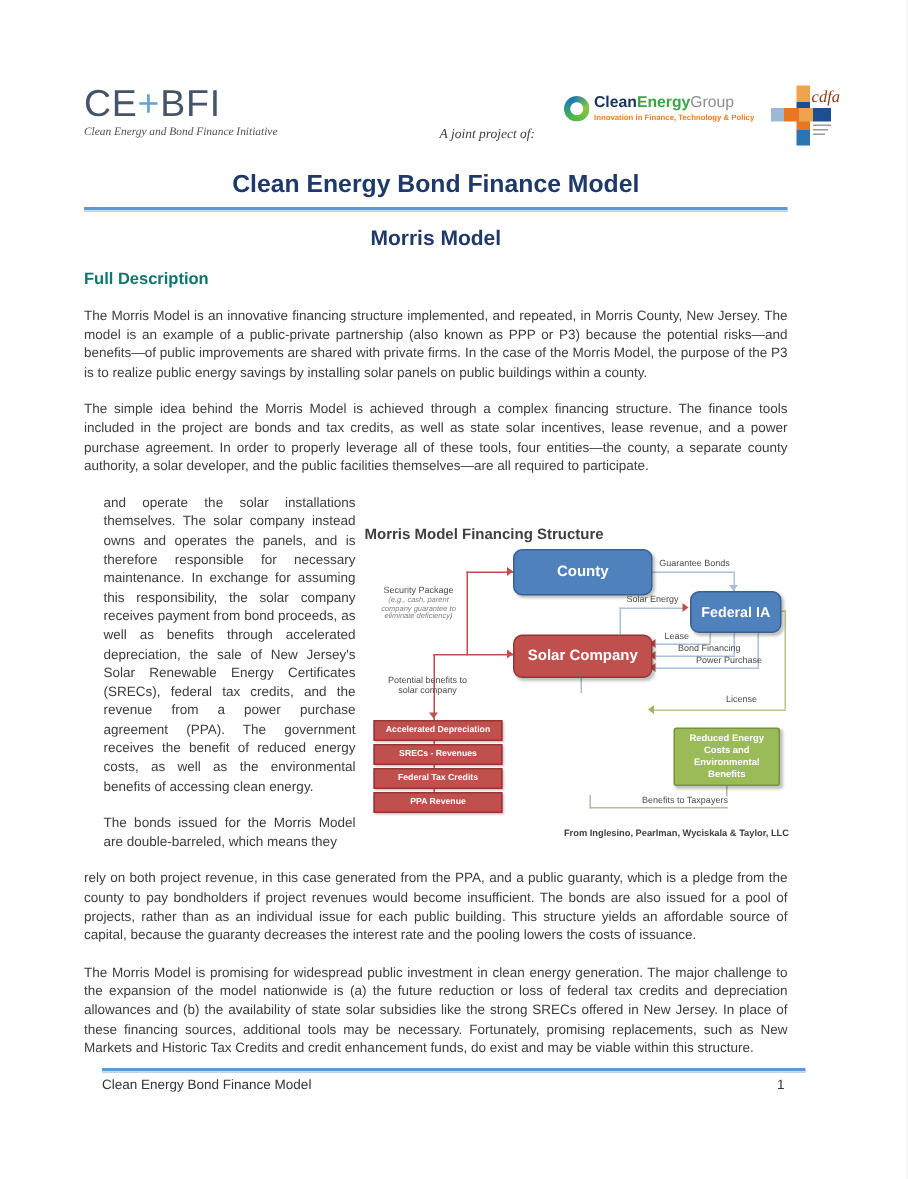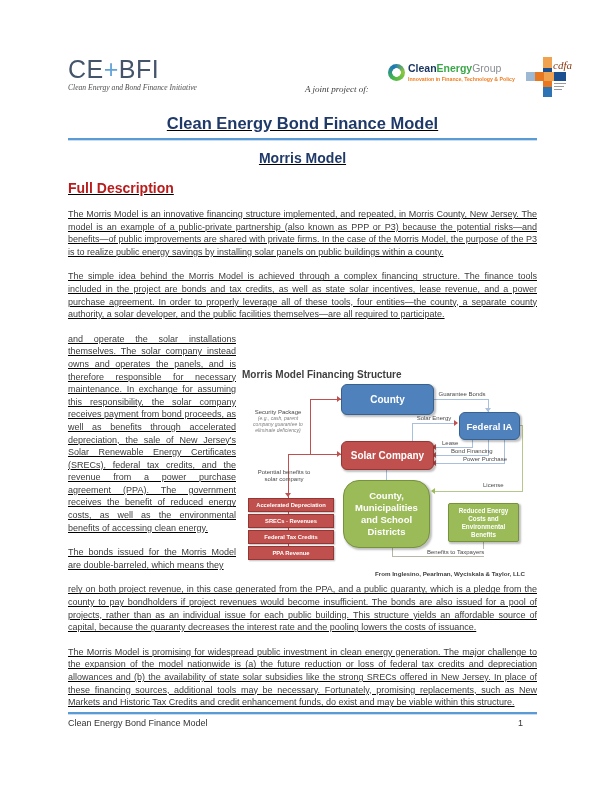--- a/index.html
+++ b/index.html
@@ -1,18 +1,18 @@
 <!DOCTYPE html>
 <html><head>
 <meta charset="utf-8">
 <style>
   html,body{margin:0;padding:0;background:#e8e8e8;}
   .page{width:605px;height:786px;background:#ffffff;position:relative;margin:0 auto;
         font-family:"Liberation Sans",sans-serif;overflow:hidden;}
-  .content{position:absolute;left:68px;top:56px;width:469px;text-decoration:underline;}
+  .content{position:absolute;left:56px;top:56px;width:469px;}
 
   
   .hdr{position:relative;height:50px;}
   .cebfi{position:absolute;left:0;top:0;}
   .cebfi-name{font-size:25px;letter-spacing:.5px;color:#44546a;line-height:26px;}
   .cebfi-name .plus{color:#63a4d8;}
   .cebfi-tag{font-family:"Liberation Serif",serif;font-style:italic;font-size:7.6px;color:#4f4f4f;margin-top:1px;}
   .joint{position:absolute;left:237px;top:28px;font-family:"Liberation Serif",serif;
          font-style:italic;font-size:9px;color:#3d3d3d;}
   .ceg{position:absolute;left:320px;top:7px;display:flex;align-items:center;}
@@ -28,26 +28,26 @@
   .cdfa-h{position:absolute;left:0;top:15px;width:40px;height:9px;
       background:linear-gradient(90deg,#9db8d2 0 22%, #e87722 22% 46%, #f0a24f 46% 70%, #1b4f8f 70%);}
   .cdfa-txt{position:absolute;right:0;top:2px;font-family:"Liberation Serif",serif;
       font-style:italic;font-size:11px;color:#8b3a10;}
   .cdfa-l{position:absolute;left:28px;height:1px;background:#9a9a9a;}
 
   
   .doc-title{font-size:16.5px;font-weight:bold;color:#1f3968;text-align:center;margin:8px 0 5px;}
   .rule{height:2px;background:#5b9bd5;border-bottom:1px solid #c9ddf0;}
   .model-title{font-size:14px;font-weight:bold;color:#1f3968;text-align:center;margin:9px 0 4px;}
-  .section-title{font-size:14px;font-weight:bold;color:#b91c1c;margin:14px 0 12px;}
+  .section-title{font-size:11px;font-weight:bold;color:#0f766e;margin:14px 0 12px;}
 
   
   p.body{font-size:9px;line-height:12.6px;color:#3c3c3c;text-align:justify;margin:0 0 12px;}
   p.body.tight{margin-bottom:0;}
-  .row{display:flex;align-items:flex-end;}
+  .row{display:flex;align-items:center;margin-left:13px;}
   .leftcol{width:168px;flex:none;}
   .leftcol p.body{margin-bottom:12px;}
 
   
   .fig{width:297px;height:222px;margin-left:4px;position:relative;flex:none;font-family:"Liberation Sans",sans-serif;}
   .fig-title{position:absolute;left:2px;top:8px;font-size:10px;font-weight:bold;color:#3f3f3f;z-index:5;}
   .node{position:absolute;color:#fff;font-weight:bold;display:flex;align-items:center;
         justify-content:center;text-align:center;z-index:3;box-shadow:1.5px 1.5px 2px rgba(0,0,0,.25);}
   .nblue{background:#4f81bd;border:1px solid #38618f;border-radius:6px;}
   .nred{background:#c0504d;border:1px solid #943634;border-radius:6px;}
@@ -153,21 +153,20 @@
 
         <div class="ln" style="left:48px;top:93px;width:23px;height:1px;background:#c0504d;"></div>
         <div class="ln" style="left:48px;top:93px;width:1px;height:92px;background:#c0504d;"></div>
         <div class="arr" style="left:45px;top:132px;border-left:3.5px solid transparent;border-right:3.5px solid transparent;border-top:4.5px solid #c0504d;"></div>
 
         <div class="ln" style="left:146px;top:107px;width:1px;height:12px;background:#a8bfdd;"></div>
 
         <div class="node nblue" style="left:101px;top:23px;width:91px;height:29px;font-size:10px;">County</div>
         <div class="node nblue" style="left:219px;top:51px;width:59px;height:26px;font-size:9.5px;">Federal IA</div>
         <div class="node nred" style="left:101px;top:80px;width:91px;height:27px;font-size:10px;">Solar Company</div>
-        <div class="node ngreen" style="left:103px;top:119px;width:87px;height:68px;font-size:9.5px;line-height:12px;border-radius:16px;padding:0 4px;box-sizing:border-box;">County, Municipalities and School Districts</div>
         <div class="node ngreen" style="left:208px;top:142px;width:71px;height:39px;font-size:6.3px;line-height:8px;border-radius:2px;padding:0 4px;box-sizing:border-box;">Reduced Energy Costs and Environmental Benefits</div>
 
         <div class="mini" style="top:137px;">Accelerated Depreciation</div>
         <div class="mini" style="top:153px;">SRECs - Revenues</div>
         <div class="mini" style="top:169px;">Federal Tax Credits</div>
         <div class="mini" style="top:185px;">PPA Revenue</div>
 
         <div class="fl c" style="left:194px;top:30px;width:56px;">Guarantee Bonds</div>
         <div class="fl c" style="left:8px;top:48px;width:60px;">
           <div>Security Package</div>

